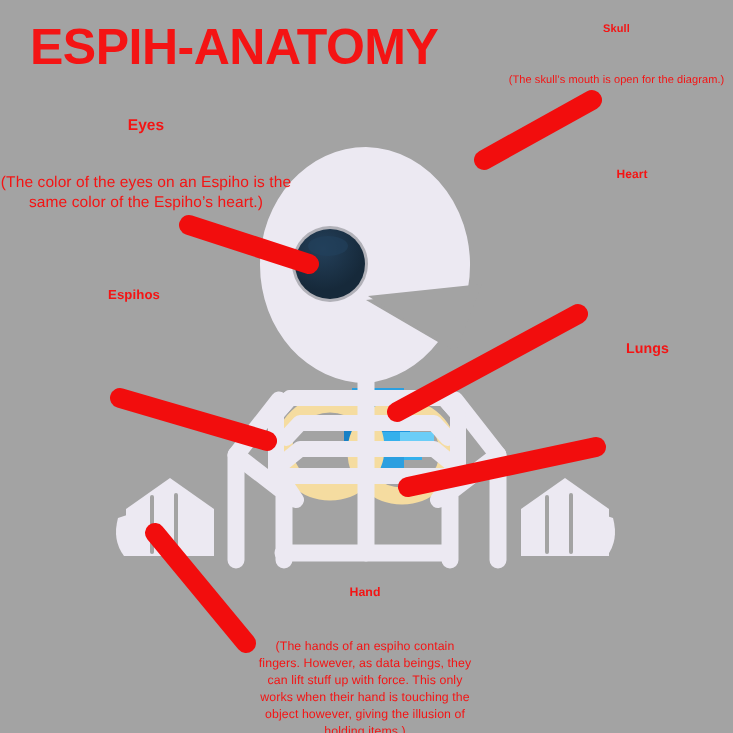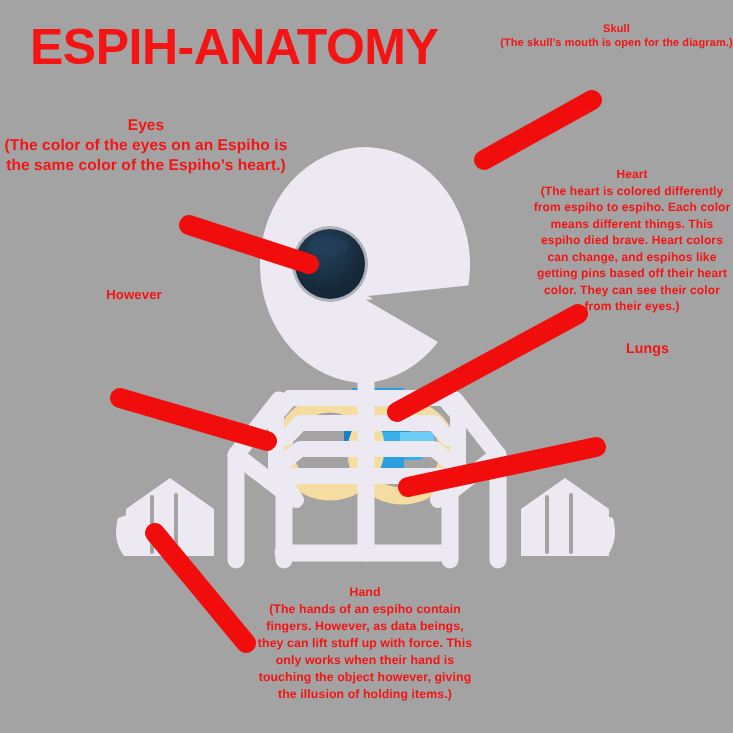--- a/index.html
+++ b/index.html
@@ -30,21 +30,22 @@
     line-height: 1.28;
     letter-spacing: 0.1px;
     text-rendering: geometricPrecision;
   }
   .lbl .hd {
     display: block;
     font-weight: bold;
   }
   .lbl .bd {
     display: block;
-    font-weight: bold;
+    font-weight: normal;
+    margin-top: 37px;
   }
   #title {
     position: absolute;
     left: 30px;
     top: 18px;
     font-size: 50px;
     font-weight: bold;
     color: #f41414;
     letter-spacing: -0.5px;
     white-space: nowrap;
@@ -173,25 +174,24 @@
     <span class="bd">(The skull’s mouth is open for the diagram.)</span>
   </div>
 
   <div class="lbl" id="lbl-eyes">
     <span class="hd">Eyes</span>
     <span class="bd">(The color of the eyes on an Espiho is the same color of the Espiho’s heart.)</span>
   </div>
 
   <div class="lbl" id="lbl-heart">
     <span class="hd">Heart</span>
-    <span class="bd">(The heart is colored differently from espiho to espiho. Each color means different things. This espiho died brave. Heart colors can change, and espihos like getting pins based off their heart color. They can see their color from their eyes.)</span>
   </div>
 
   <div class="lbl" id="lbl-ribcage">
-    <span class="hd">However</span>
+    <span class="hd">Espihos</span>
   </div>
 
   <div class="lbl" id="lbl-lungs">
     <span class="hd">Lungs</span>
   </div>
 
   <div class="lbl" id="lbl-hand">
     <span class="hd">Hand</span>
     <span class="bd">(The hands of an espiho contain fingers. However, as data beings, they can lift stuff up with force. This only works when their hand is touching the object however, giving the illusion of holding items.)</span>
   </div>

